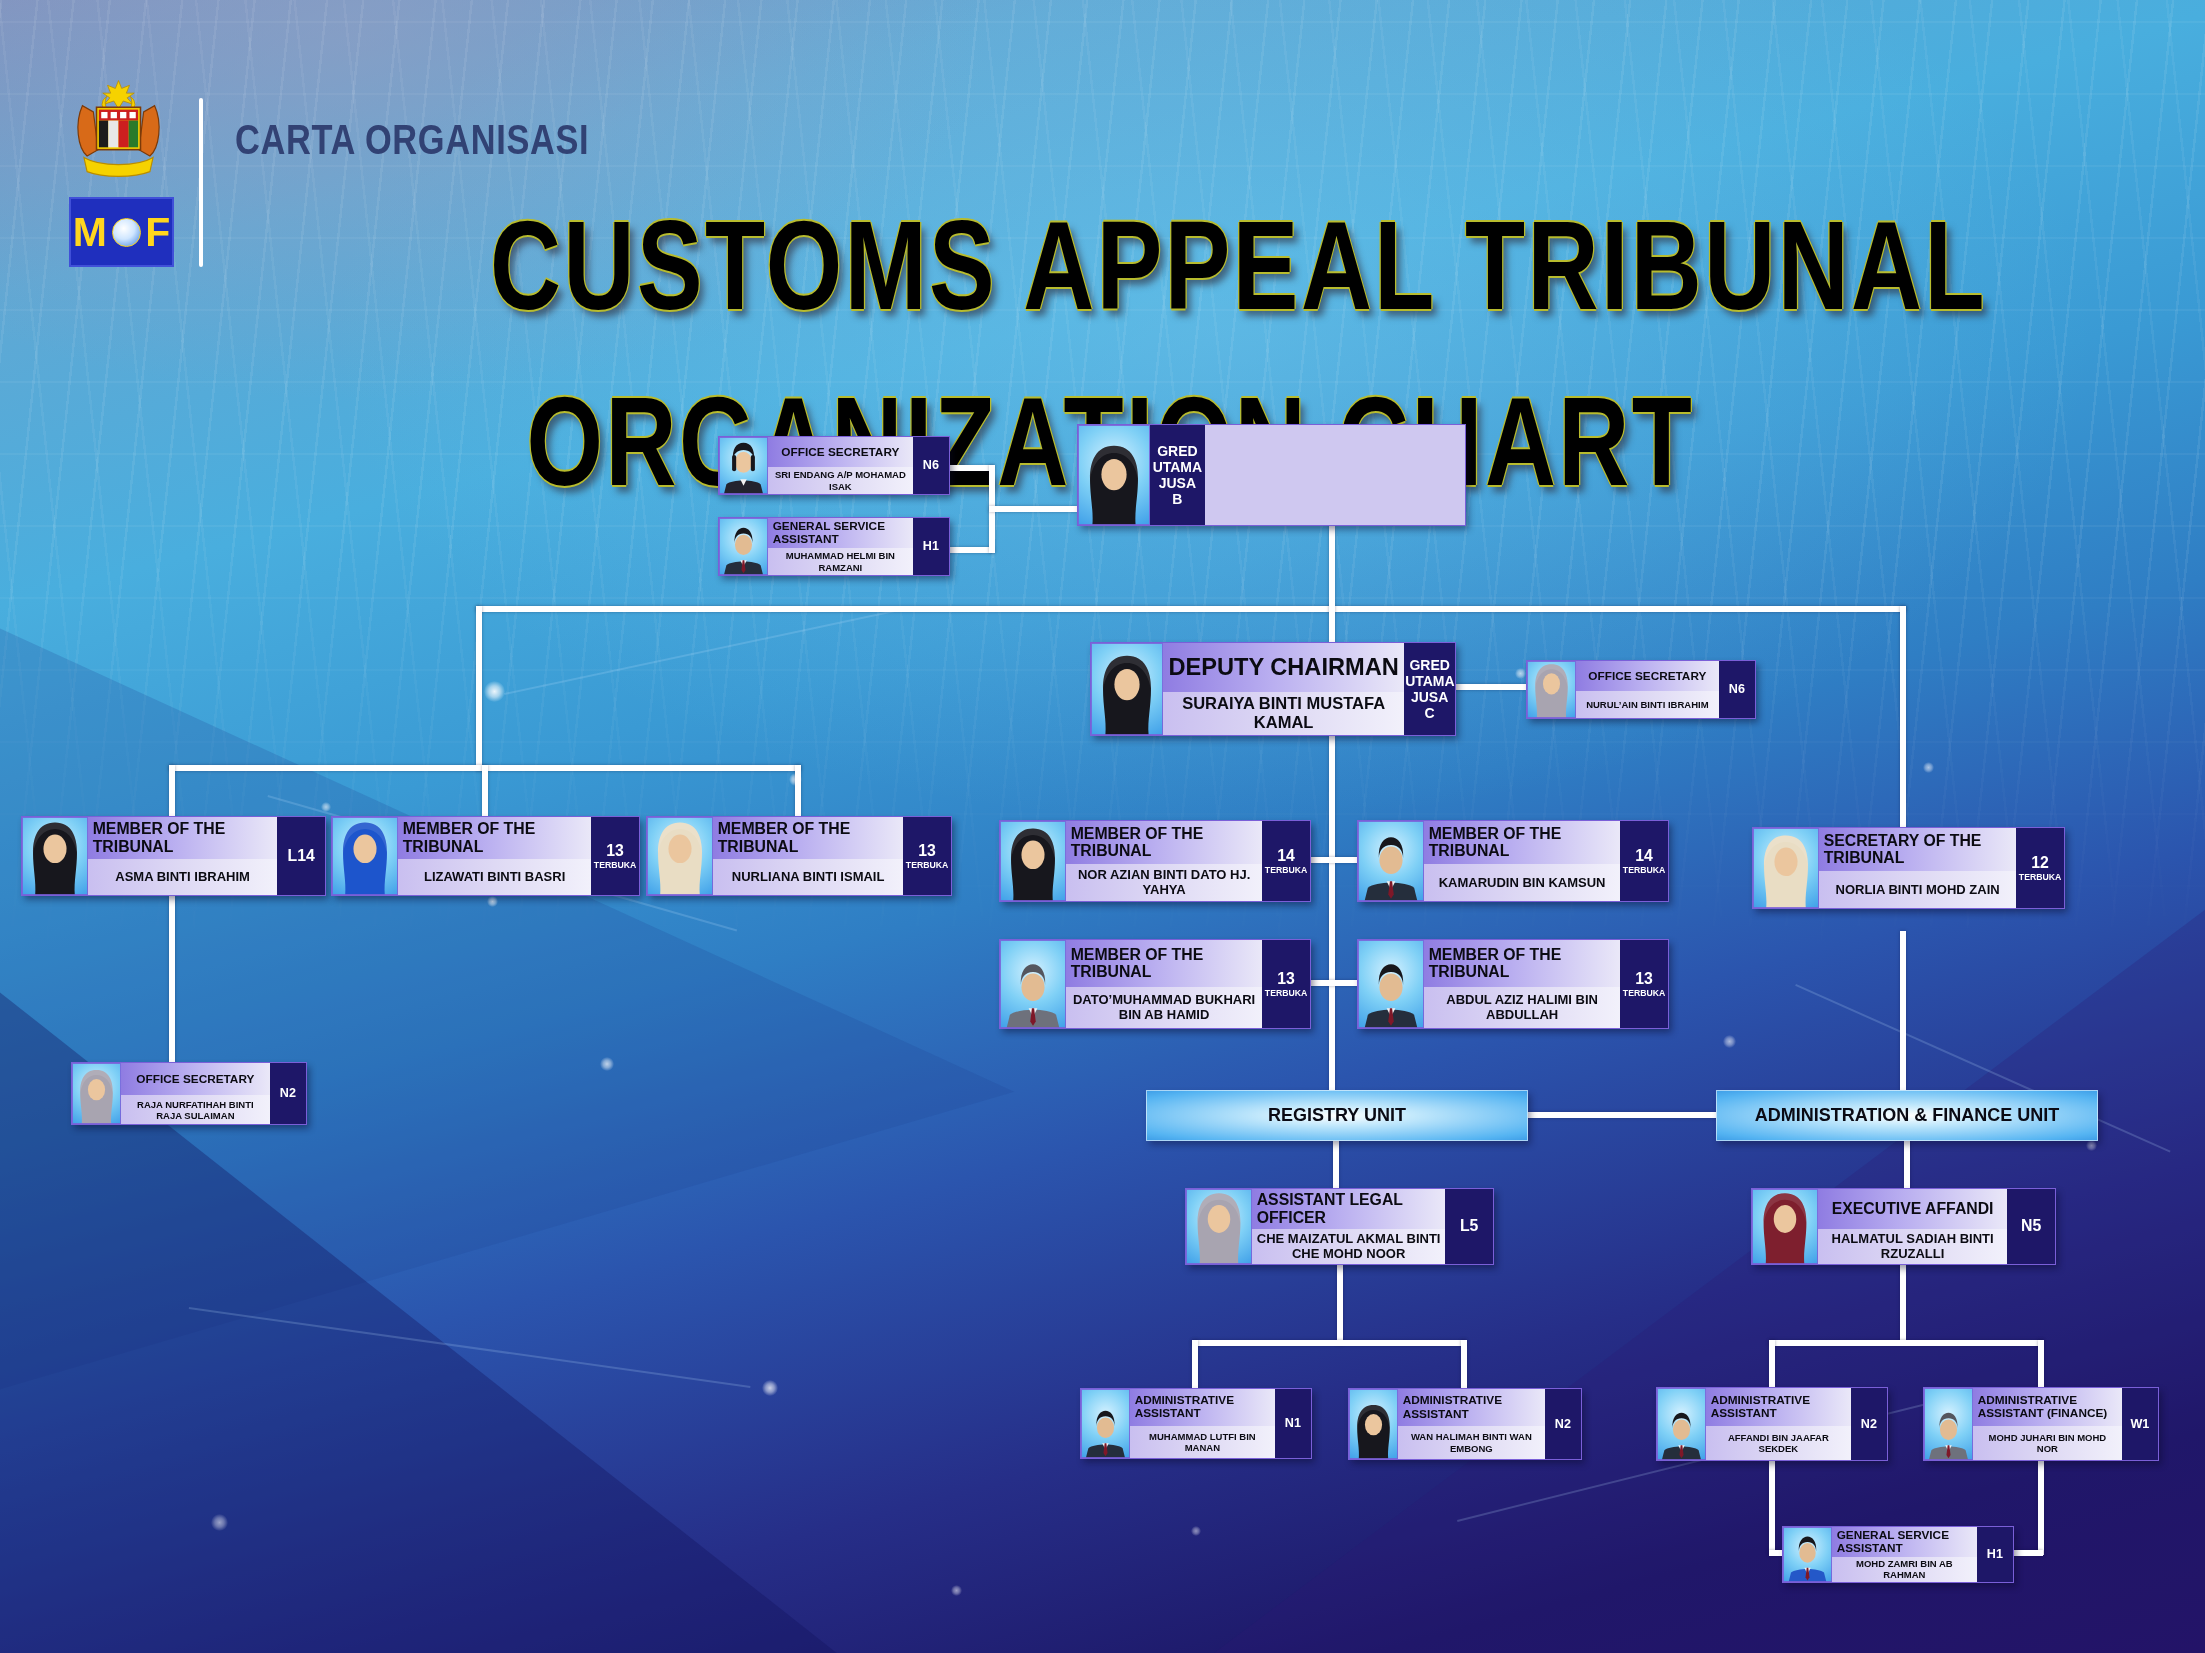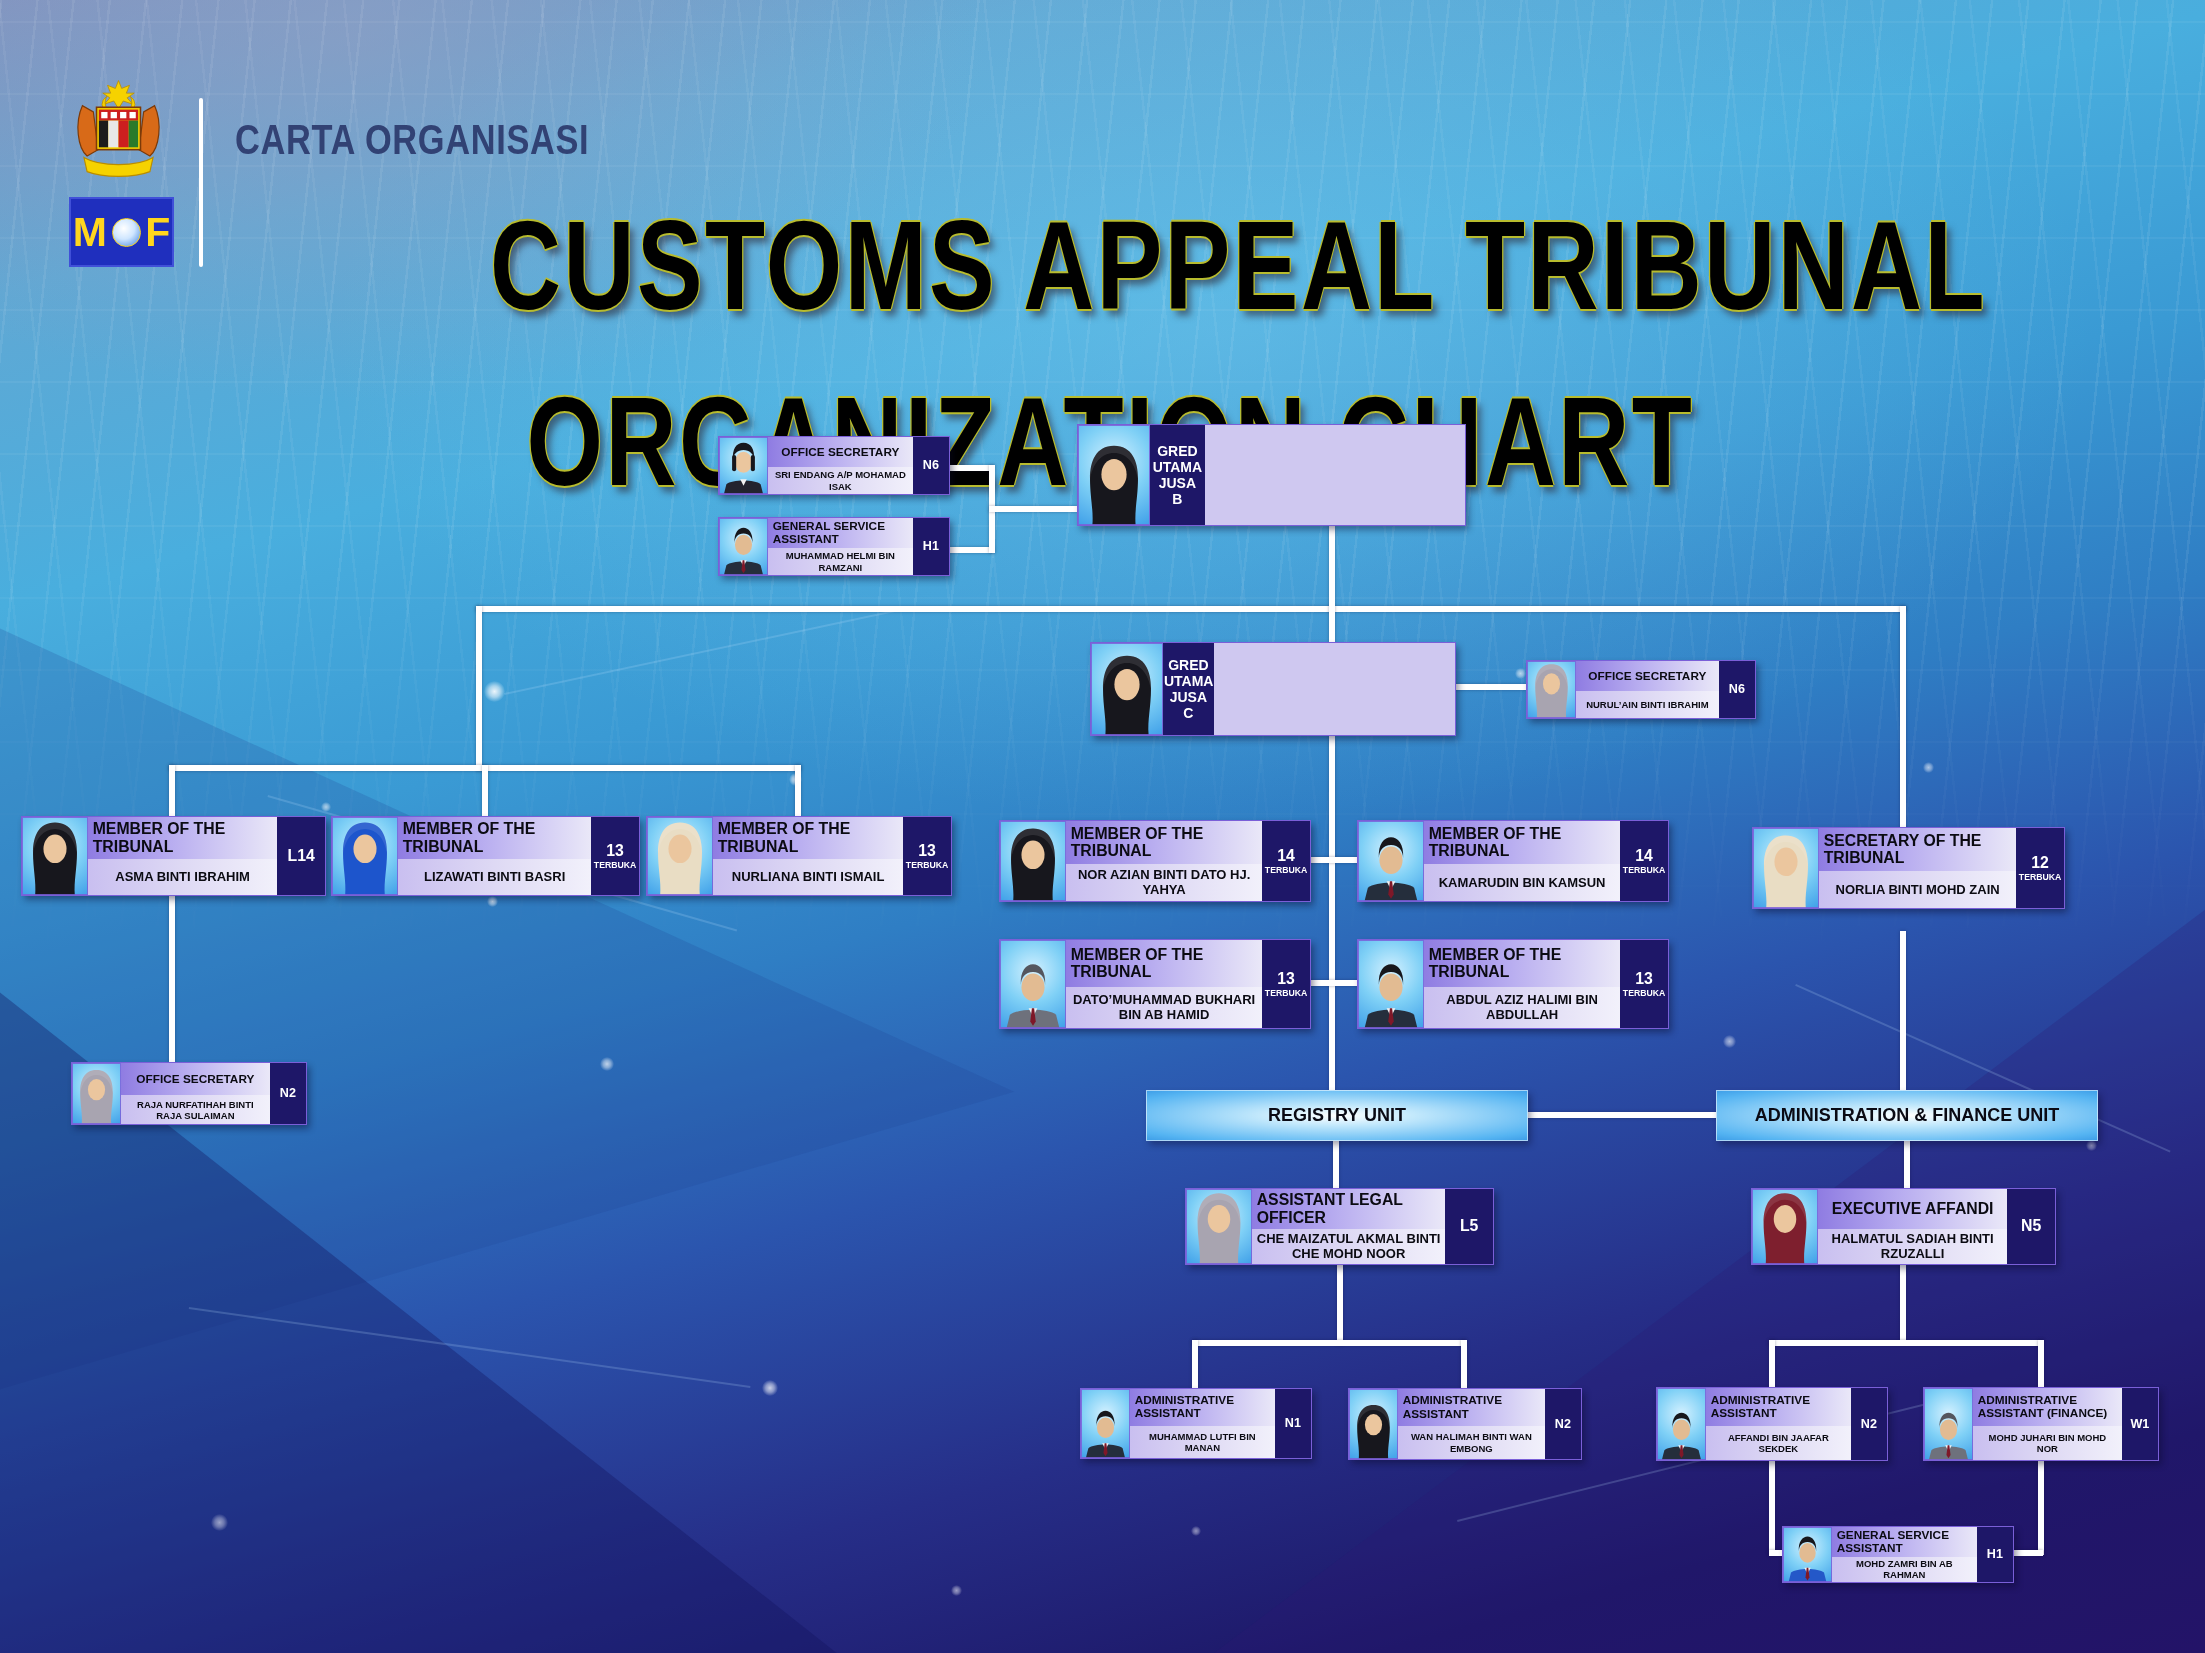--- a/index.html
+++ b/index.html
@@ -251,20 +251,24 @@
         </div>
       </div>
       <div class="pbox b-deputy sz-l sz-d">
         <div class="photo">
           <svg viewBox="0 0 60 70" preserveAspectRatio="xMidYMax meet">
             <path d="M30 4 C15 4 10 17 10 31 C10 47 13 57 12 70 L48 70 C47 57 50 47 50 31 C50 17 45 4 30 4 Z" fill="#17171d"></path>
             <ellipse cx="30" cy="28" rx="10.5" ry="13" fill="#ebc69e"></ellipse>
             <path d="M30 4 C15 4 10 17 10 31 L10 33 C12 18 20 10 30 10 C40 10 48 18 50 33 L50 31 C50 17 45 4 30 4 Z" fill="rgba(255,255,255,0.10)"></path>
           </svg>
         </div>
+        <div class="mid">
+          <div class="ptitle">DEPUTY CHAIRMAN</div>
+          <div class="pname">SURAIYA BINTI MUSTAFA KAMAL</div>
+        </div>
         <div class="grade">
           <span class="gmain">GRED UTAMA JUSA C</span>
         </div>
       </div>
       <div class="pbox b-sec2 sz-s">
         <div class="photo">
           <svg viewBox="0 0 60 70" preserveAspectRatio="xMidYMax meet">
             <path d="M30 4 C15 4 10 17 10 31 C10 47 13 57 12 70 L48 70 C47 57 50 47 50 31 C50 17 45 4 30 4 Z" fill="#a8a4b0"></path>
             <ellipse cx="30" cy="28" rx="10.5" ry="13" fill="#ebc69e"></ellipse>
             <path d="M30 4 C15 4 10 17 10 31 L10 33 C12 18 20 10 30 10 C40 10 48 18 50 33 L50 31 C50 17 45 4 30 4 Z" fill="rgba(255,255,255,0.10)"></path>

